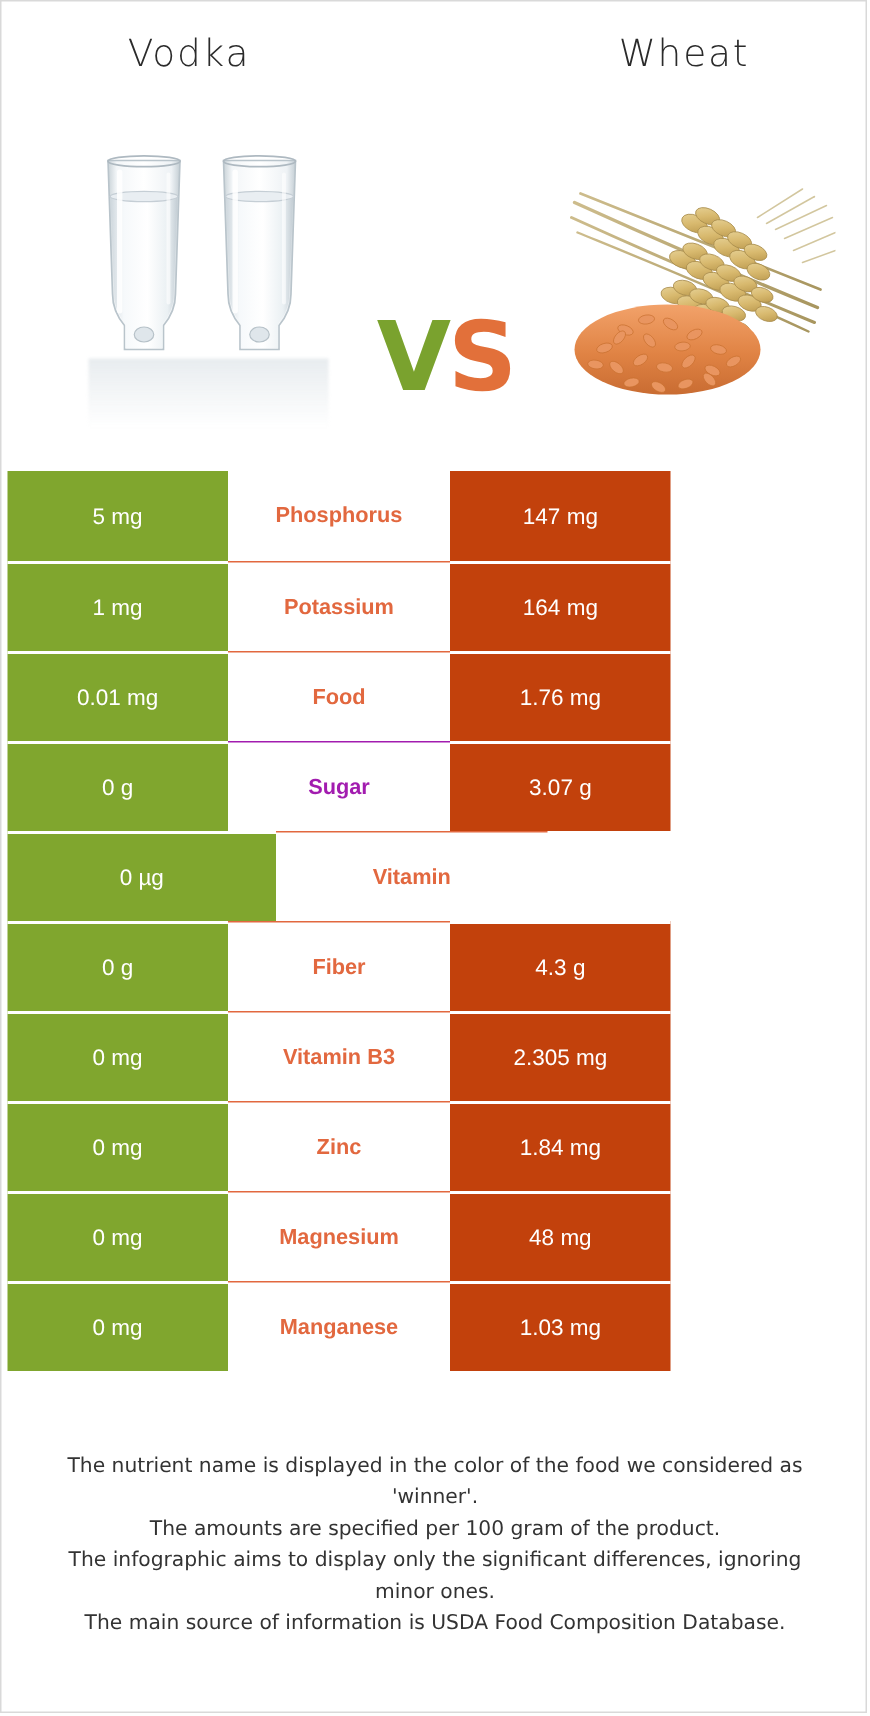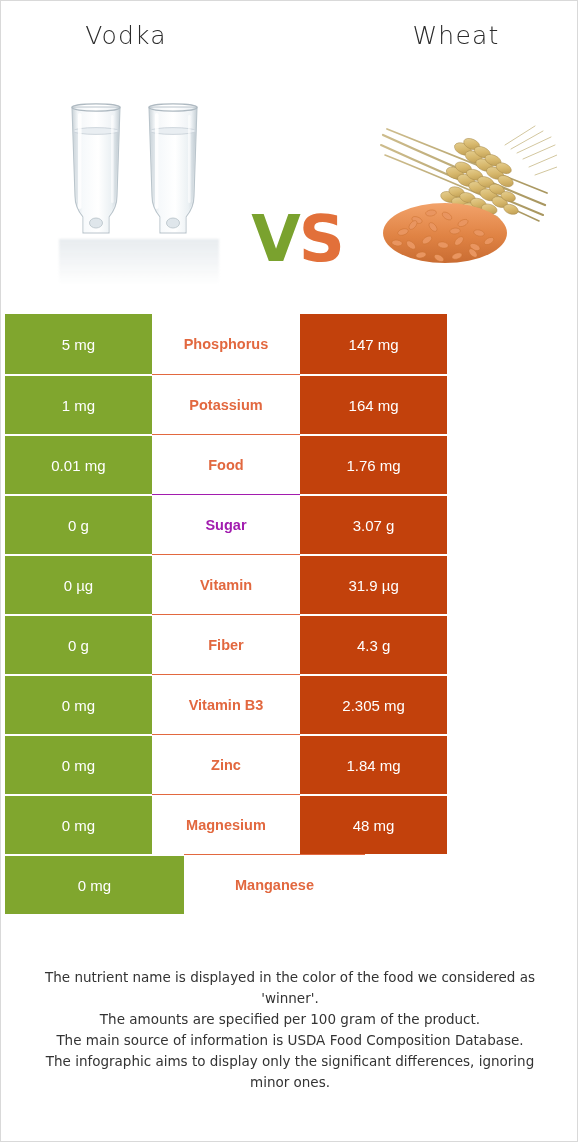--- a/index.html
+++ b/index.html
@@ -321,21 +321,20 @@
         <div class="cell right">1.76 mg</div>
       </div>
       <div class="row">
         <div class="cell left">0 g</div>
         <div class="cell mid" style="color: #a21caf;">Sugar</div>
         <div class="cell right">3.07 g</div>
       </div>
       <div class="row">
         <div class="cell left">0 µg</div>
         <div class="cell mid" style="color: rgb(226, 104, 63);">Vitamin</div>
-        <div class="cell right">31.9 µg</div>
       </div>
       <div class="row">
         <div class="cell left">0 g</div>
         <div class="cell mid" style="color: rgb(226, 104, 63);">Fiber</div>
         <div class="cell right">4.3 g</div>
       </div>
       <div class="row">
         <div class="cell left">0 mg</div>
         <div class="cell mid" style="color: rgb(226, 104, 63);">Vitamin B3</div>
         <div class="cell right">2.305 mg</div>
@@ -346,23 +345,24 @@
         <div class="cell right">1.84 mg</div>
       </div>
       <div class="row">
         <div class="cell left">0 mg</div>
         <div class="cell mid" style="color: rgb(226, 104, 63);">Magnesium</div>
         <div class="cell right">48 mg</div>
       </div>
       <div class="row">
         <div class="cell left">0 mg</div>
         <div class="cell mid" style="color: rgb(226, 104, 63); text-align: right;">Manganese</div>
+        <div class="cell right">1.03 mg</div>
       </div>
     </div>
 
   <div id="footer">
     <div>The nutrient name is displayed in the color of the food we considered as 'winner'.</div>
     <div>The amounts are specified per 100 gram of the product.</div>
+    <div>The infographic aims to display only the significant differences, ignoring minor ones.</div>
     <div>The main source of information is USDA Food Composition Database.</div>
-    <div>The infographic aims to display only the significant differences, ignoring minor ones.</div>
   </div>
 
 </div>
 
 </body></html>

